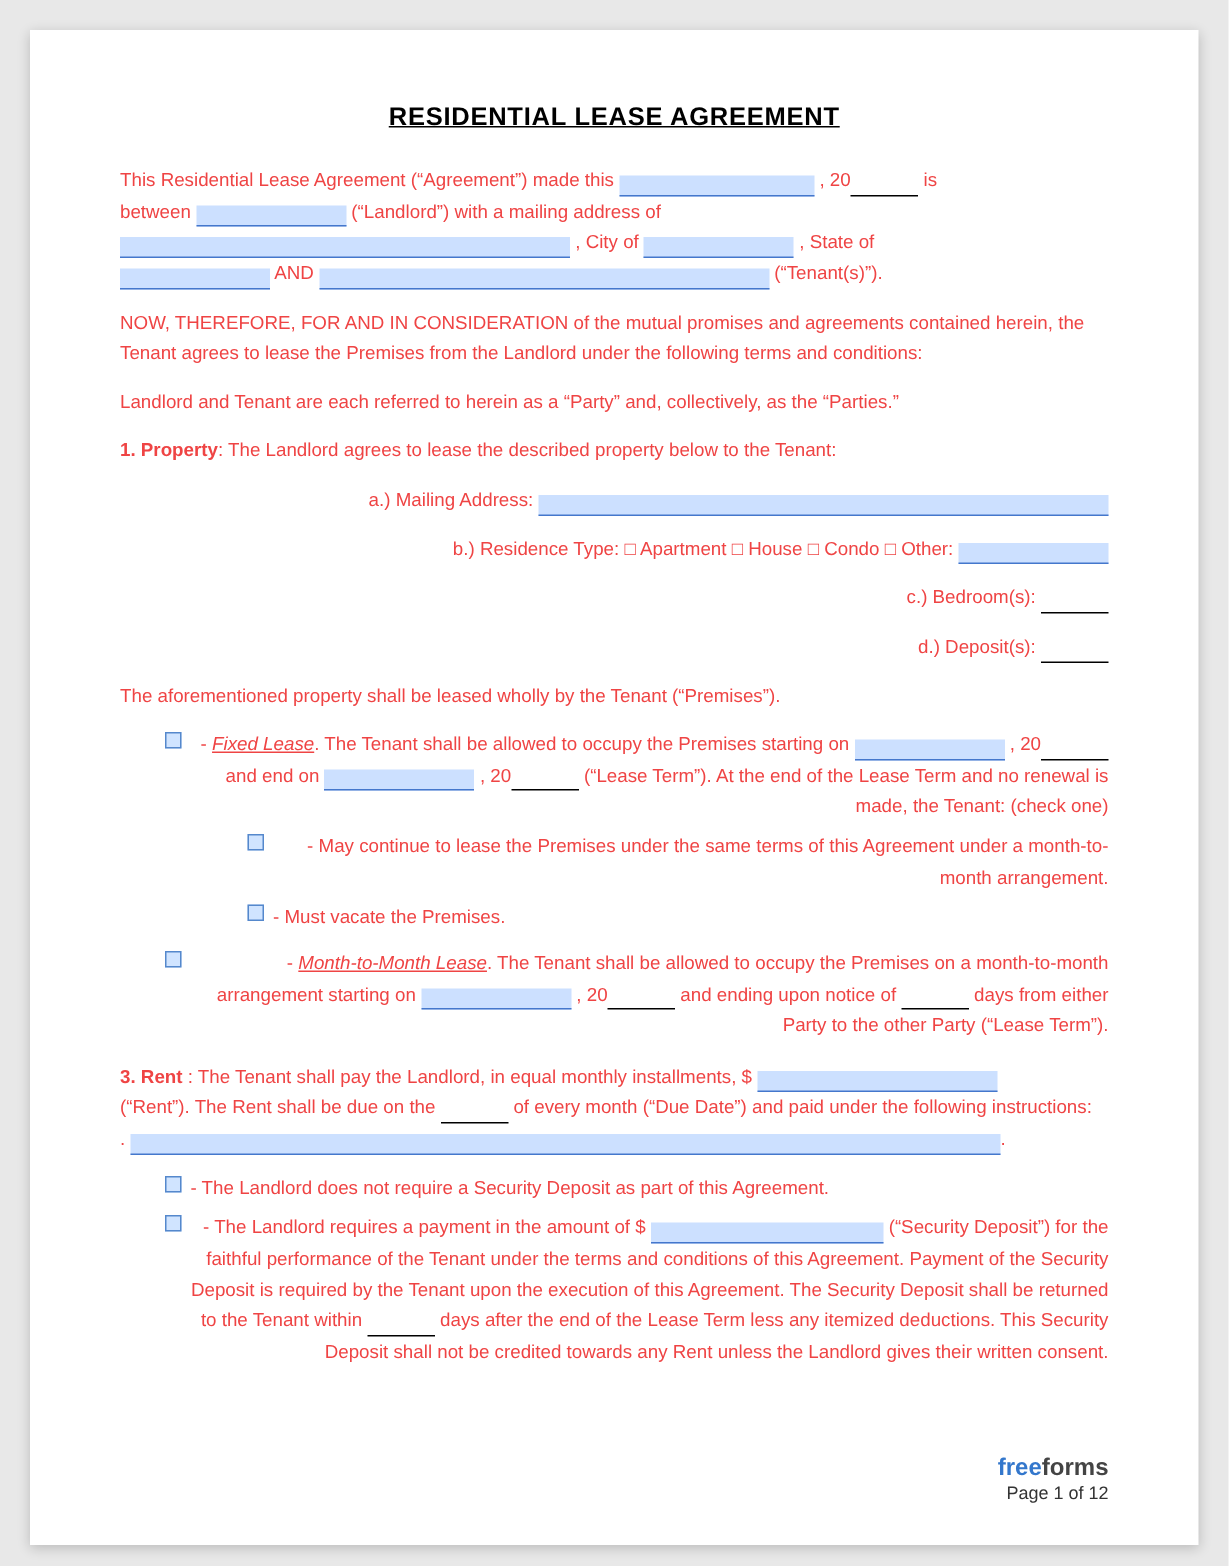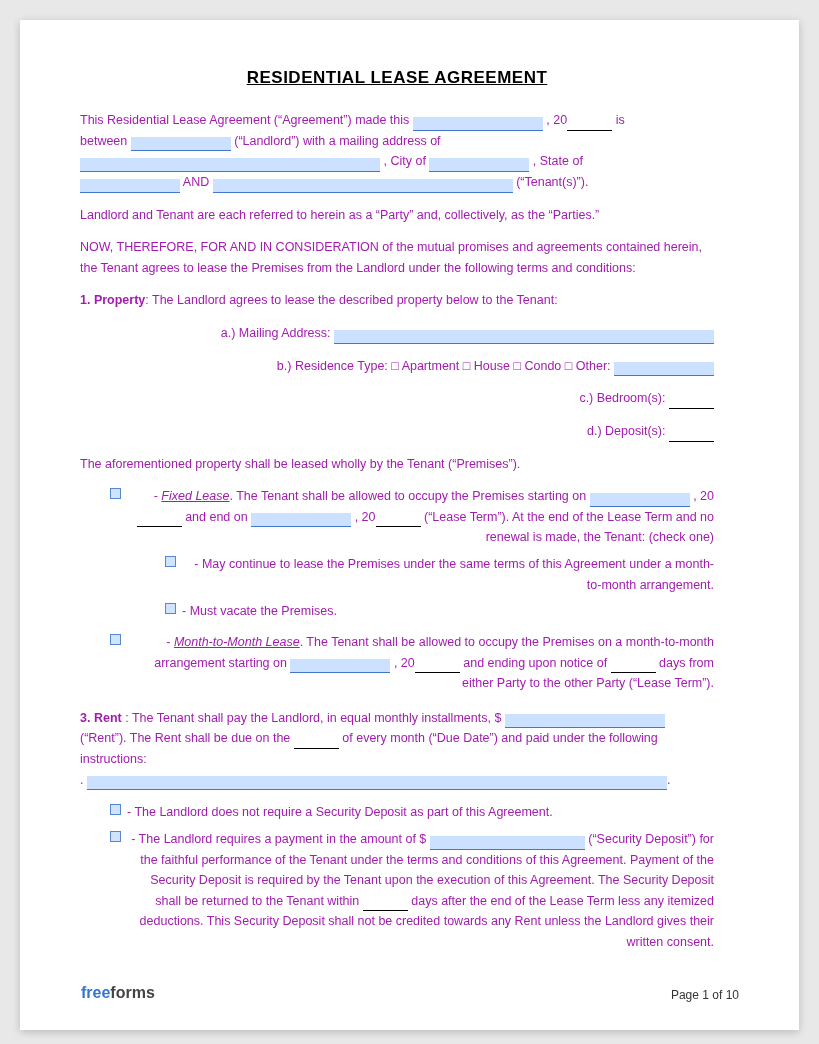--- a/index.html
+++ b/index.html
@@ -9,36 +9,36 @@
       justify-content: center;
       align-items: flex-start;
       min-height: 100vh;
       padding: 20px;
       font-family: Arial, sans-serif;
     }
     .page {
       background: #fff;
       width: 780px;
       min-height: 1010px;
-      padding: 48px 85px 40px 60px;
+      padding: 48px 60px 40px 60px;
       position: relative;
       box-shadow: 0 2px 8px rgba(0,0,0,0.2);
     }
     .title {
       text-align: center;
       font-size: 17px;
       font-weight: bold;
       text-decoration: underline;
       margin-bottom: 22px;
       letter-spacing: 0.5px;
     }
     .body-text {
       font-size: 12.5px;
       line-height: 1.65;
-      color: #a21caf;
+      color: #ef4444;
     }
     .underline-field {
       display: inline-block;
       border-bottom: 1.5px solid #000;
       min-width: 130px;
       height: 14px;
       vertical-align: bottom;
     }
     .underline-field.blue {
       background-color: #cce0ff;
@@ -64,20 +64,21 @@
       margin-top: 2px;
     }
     .footer {
       position: absolute;
       bottom: 28px;
       left: 61px;
       right: 60px;
       display: flex;
       justify-content: space-between;
       align-items: flex-end;
+      flex-direction: column;
     }
     .brand-free { color: #3377cc; }
     .brand-forms { color: #444; }
     .page-num { font-size: 12px; color: #333; }
     .mailing-field {
       display: inline-block;
       background: #cce0ff;
       border-bottom: 1.5px solid #4477cc;
       min-width: 380px;
       height: 14px;
@@ -118,23 +119,23 @@
     <span class="underline-field blue long"></span>
     <span>, City of</span>
     <span class="underline-field blue medium"></span>
     <span>, State of</span><br>
     <span class="underline-field blue medium"></span>
     <span>AND</span>
     <span class="underline-field blue long"></span>
     <span>(“Tenant(s)”).</span>
   </div>
 
+  <div class="body-text para">NOW, THEREFORE, FOR AND IN CONSIDERATION of the mutual promises and agreements contained herein, the Tenant agrees to lease the Premises from the Landlord under the following terms and conditions:</div>
+
   <div class="body-text para">Landlord and Tenant are each referred to herein as a “Party” and, collectively, as the “Parties.”</div>
-
-  <div class="body-text para">NOW, THEREFORE, FOR AND IN CONSIDERATION of the mutual promises and agreements contained herein, the Tenant agrees to lease the Premises from the Landlord under the following terms and conditions:</div>
 
   <div class="body-text para">
     <span class="section-title">1. Property</span><span>: The Landlord agrees to lease the described property below to the Tenant:</span>
   </div>
 
   <div class="body-text indent">
     <div class="para">
       <span>a.)  Mailing Address:</span>
       <span class="mailing-field"></span>
     </div>
@@ -229,16 +230,16 @@
         <span class="underline-field short"></span>
         <span>days after the end of the Lease Term less any itemized deductions. This Security Deposit shall not be credited towards any Rent unless the Landlord gives their written consent.</span>
       </span>
     </div>
   </div>
 
   <div class="footer">
     <div>
       <span class="brand-free" style="font-weight: bold; font-size: 16px;">free</span><span class="brand-forms" style="font-weight: bold; font-size: 16px;">forms</span>
     </div>
-    <div class="page-num">Page 1 of 10</div>
+    <div class="page-num">Page 1 of 12</div>
   </div>
 
 </div>
 
 </body></html>

